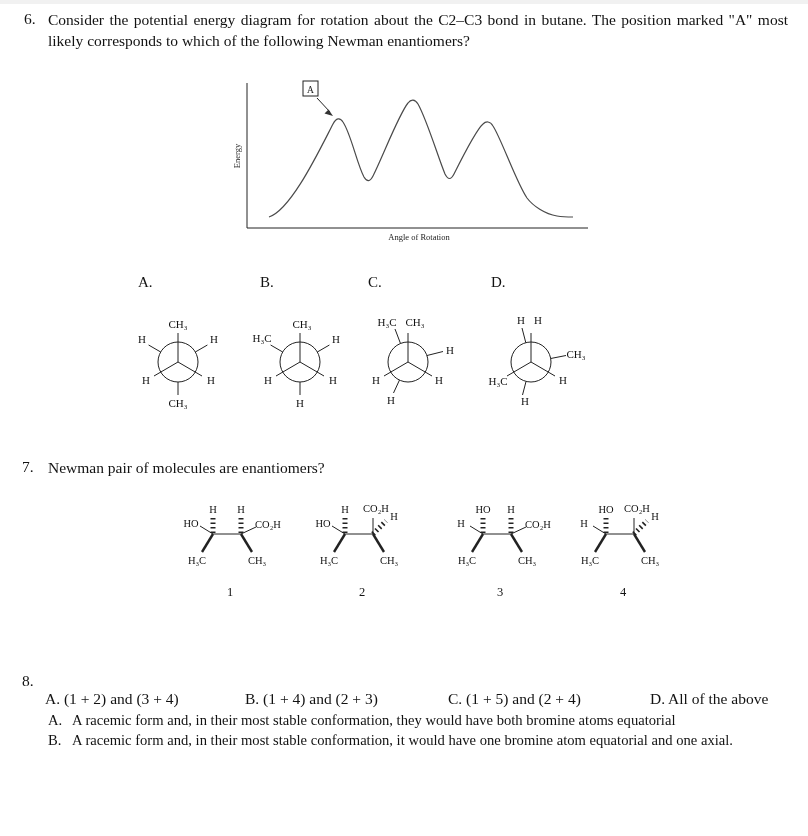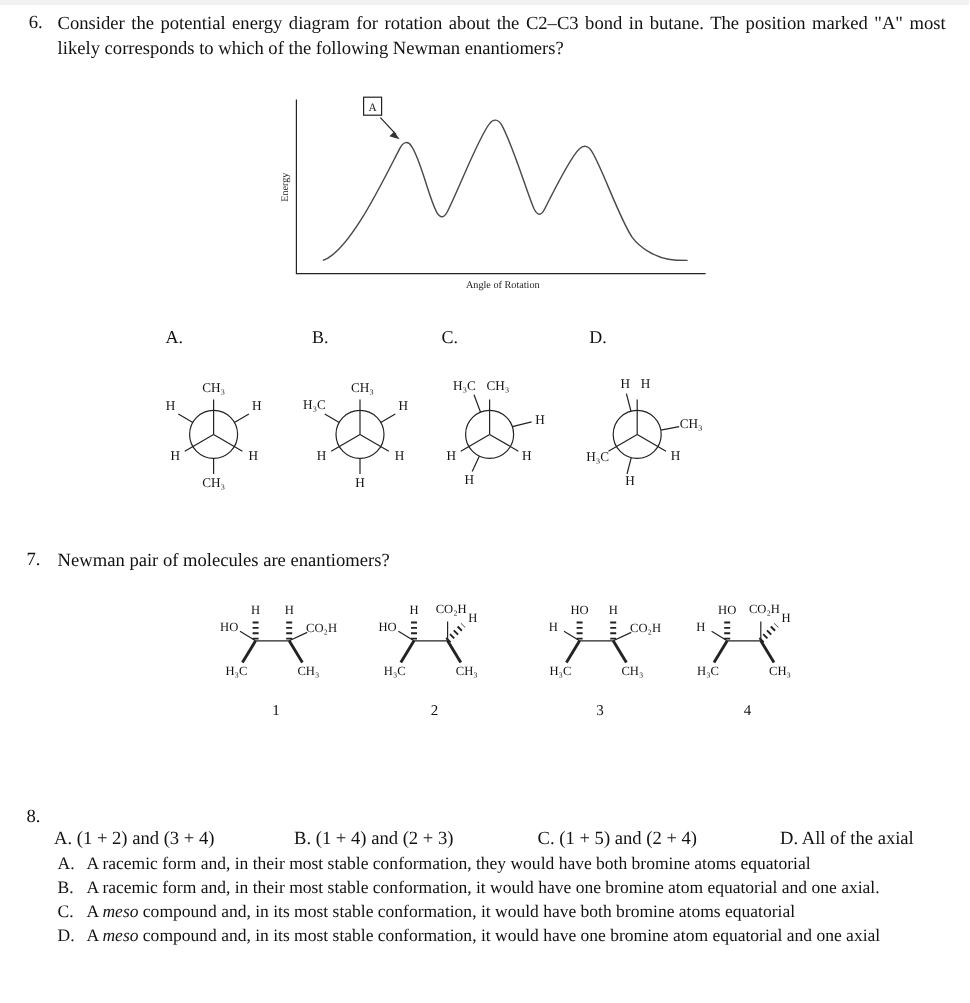--- a/index.html
+++ b/index.html
@@ -226,29 +226,23 @@
     <span class="slabel" style="left:64px;top:16px">CO₂H</span>
     <span class="slabel" style="left:82px;top:24px">H</span>
     <span class="slabel" style="left:17px;top:68px">H₃C</span>
     <span class="slabel" style="left:77px;top:68px">CH₃</span>
     <span class="snum">4</span>
   </div>
 
   <span class="ans7" style="left:45px">A. (1 + 2) and (3 + 4)</span>
   <span class="ans7" style="left:245px">B. (1 + 4) and (2 + 3)</span>
   <span class="ans7" style="left:448px">C. (1 + 5) and (2 + 4)</span>
-  <span class="ans7" style="left:650px">D. All of the axial</span>
+  <span class="ans7" style="left:650px">D. All of the above</span>
 
   <div class="qnum" style="left:22px;top:672px">8.</div>
 
   <div class="opt" style="top:712px">
     <span class="lbl">A.</span><span>A racemic form and, in their most stable conformation, they would have both bromine atoms equatorial</span><i></i><span></span>
   </div>
   <div class="opt" style="top:732px">
     <span class="lbl">B.</span><span>A racemic form and, in their most stable conformation, it would have one bromine atom equatorial and one axial.</span><i></i><span></span>
   </div>
-  <div class="opt" style="top:752px">
-    <span class="lbl">C.</span><span>A </span><i>meso</i><span> compound and, in its most stable conformation, it would have both bromine atoms equatorial</span>
-  </div>
-  <div class="opt" style="top:772px">
-    <span class="lbl">D.</span><span>A </span><i>meso</i><span> compound and, in its most stable conformation, it would have one bromine atom equatorial and one axial</span>
-  </div>
 </div>
 
 </body></html>

